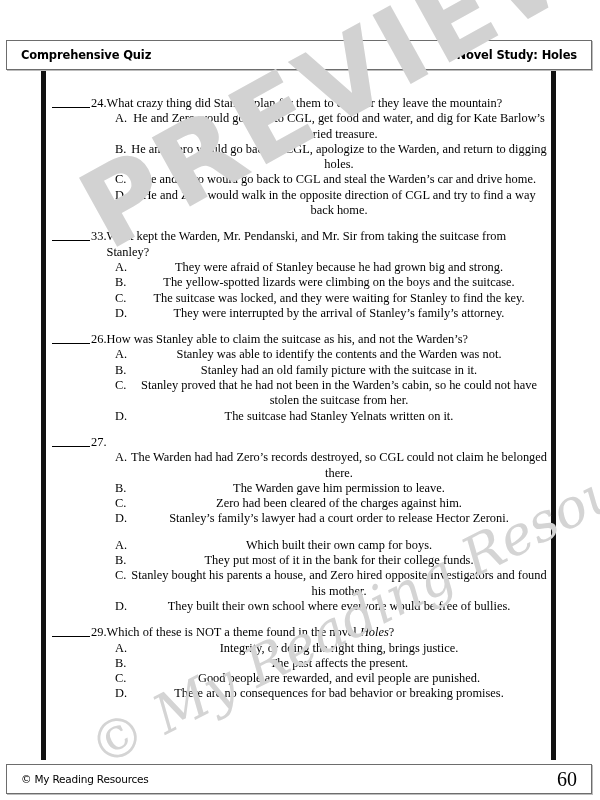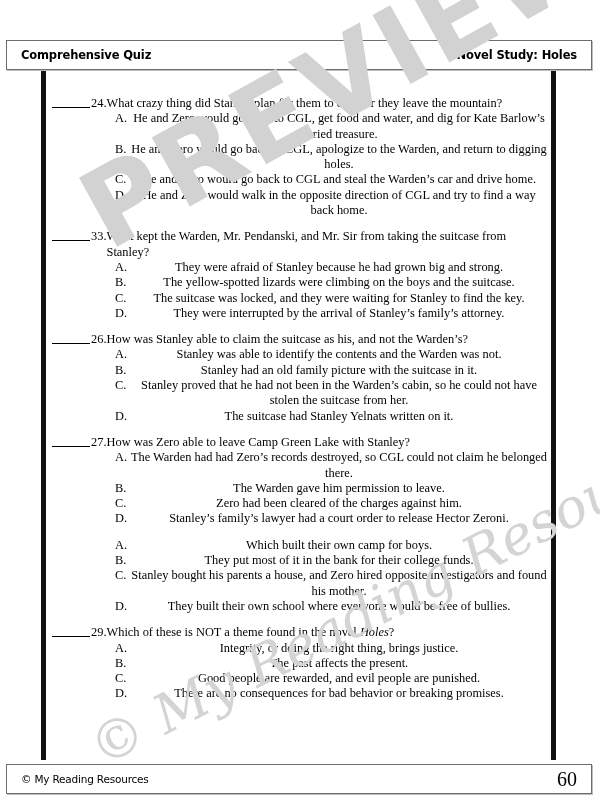--- a/index.html
+++ b/index.html
@@ -249,21 +249,20 @@
           <div class="choice">
             <span class="choice-letter">D.</span>
             <span class="choice-text">The suitcase had Stanley Yelnats written on it.</span>
           </div>
         </div>
       </div>
       <div class="question-block">
         <div class="q-line">
           <span class="answer-blank"></span>
           <span class="q-num">27.</span>
-          <span class="q-text">How was Zero able to leave Camp Green Lake with Stanley?</span>
         </div>
         <div class="choices">
           <div class="choice">
             <span class="choice-letter">A.</span>
             <span class="choice-text">The Warden had had Zero’s records destroyed, so CGL could not claim he belonged there.</span>
           </div>
           <div class="choice">
             <span class="choice-letter">B.</span>
             <span class="choice-text">The Warden gave him permission to leave.</span>
           </div>

